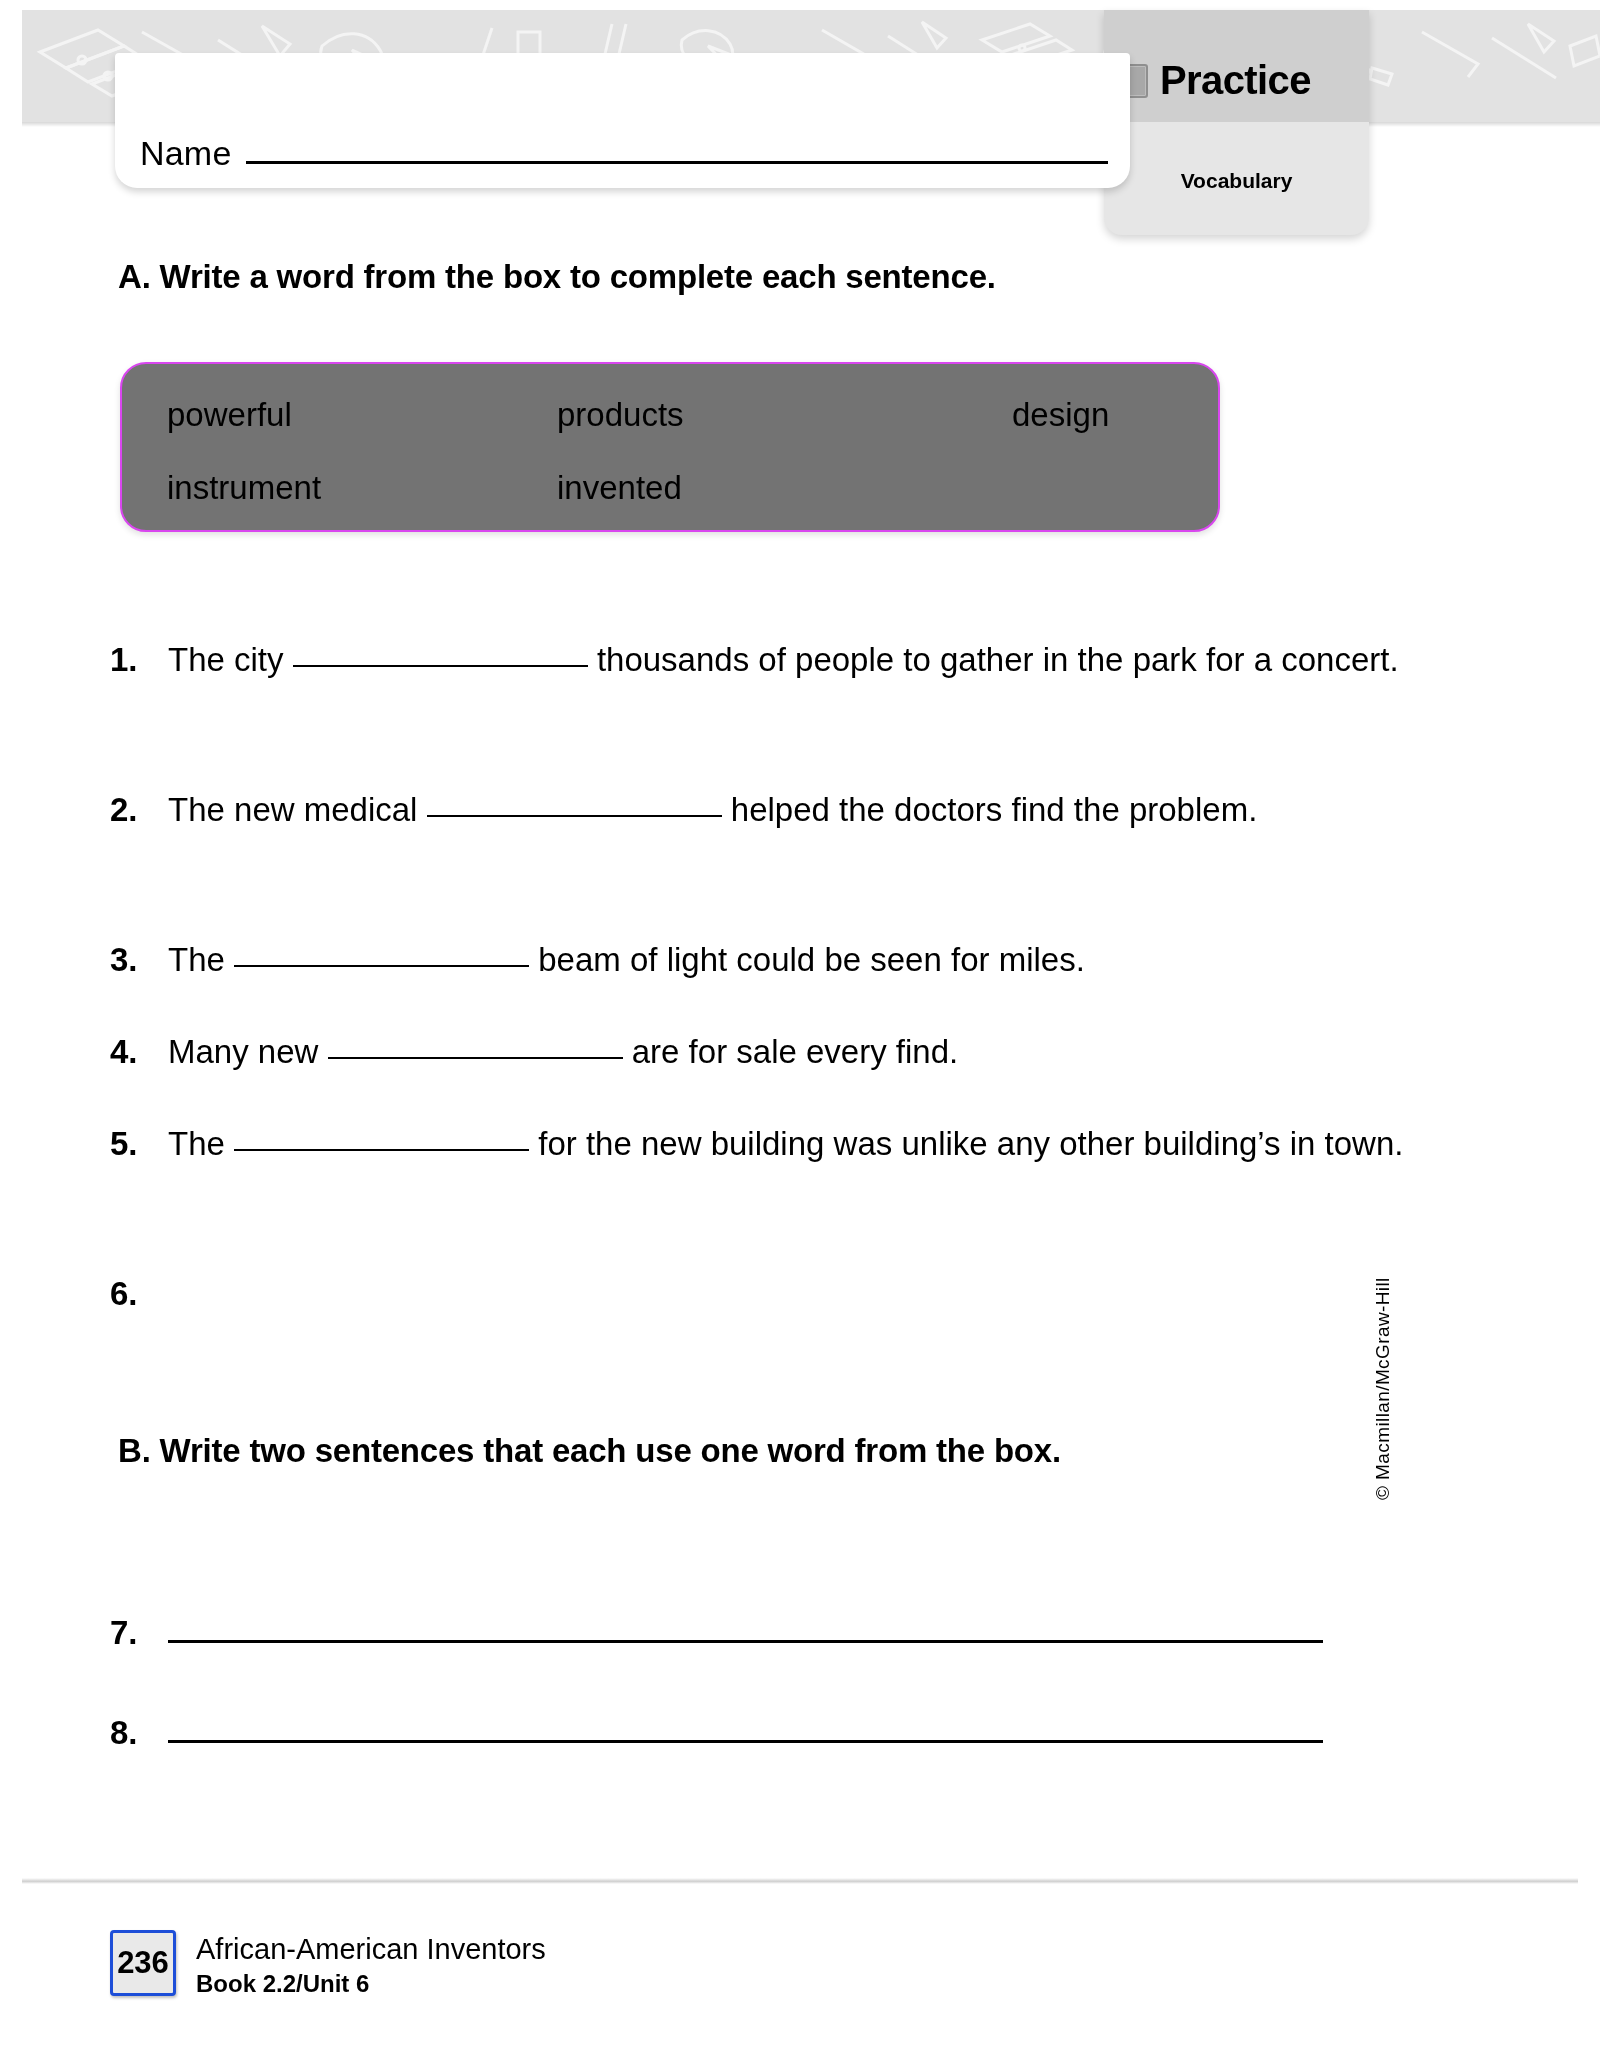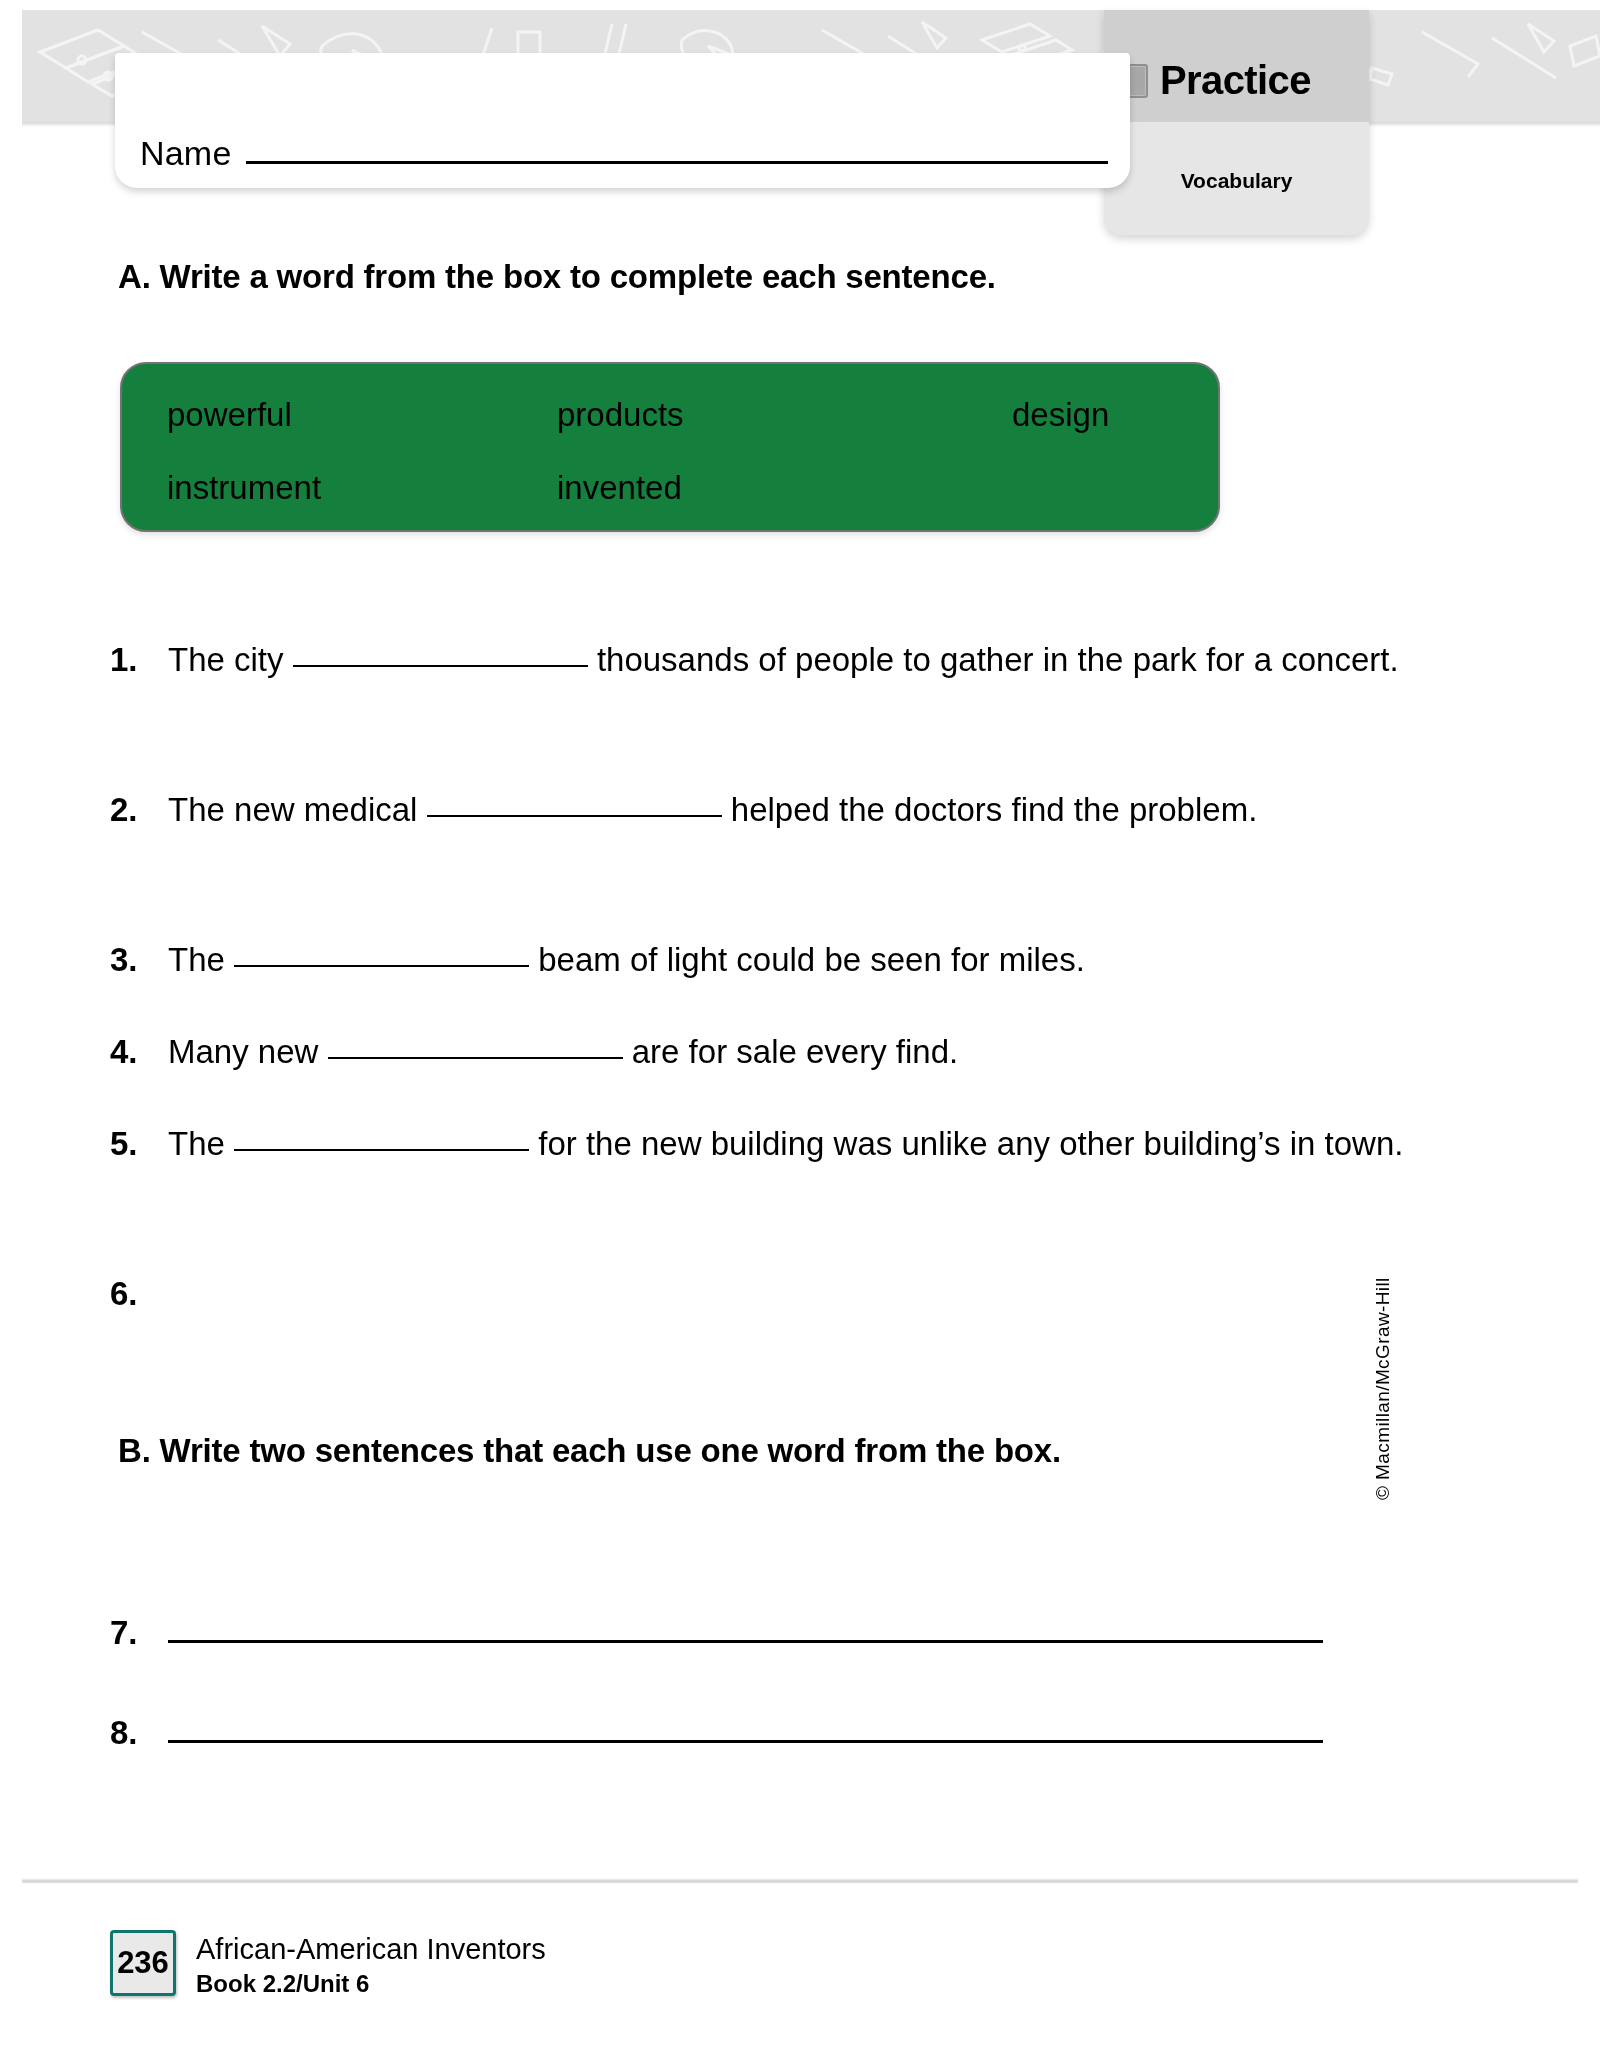--- a/index.html
+++ b/index.html
@@ -71,21 +71,21 @@
   .content { position:absolute; left:0; top:0; width:1600px; }
 
   .directive {
     position:absolute; font-size:33px; font-weight:bold; letter-spacing:-.2px;
   }
   .directive .dlabel { display:inline-block; }
 
   
   .word-box {
     position:absolute; left:120px; top:362px; width:1100px; height:170px;
-    border:2px solid #737373; border-radius:26px; background:#15803d;
+    border:2px solid #d946ef; border-radius:26px; background:#737373;
     box-shadow:0 3px 6px rgba(0,0,0,0.12);
   }
   .word-grid {
     position:absolute; inset:0;
     padding:34px 45px 0 45px;
     display:grid;
     grid-template-columns:390px 455px auto;
     grid-auto-rows:73px;
     font-size:33px;
   }
@@ -121,21 +121,21 @@
   }
 
   
   .footer-rule {
     position:absolute; left:22px; top:1878px; width:1556px; height:6px;
     background:linear-gradient(#ffffff,#d9d9d9 45%,#cfcfcf 55%,#ffffff);
   }
   .footer { position:absolute; left:110px; top:1930px; display:flex; align-items:flex-start; gap:20px; }
   .page-badge {
     width:66px; height:66px; background:#e9e9e9;
-    border:3px solid #0f766e; border-radius:4px;
+    border:3px solid #1d4ed8; border-radius:4px;
     display:flex; align-items:center; justify-content:center;
     font-size:31px; font-weight:bold;
     box-shadow:1px 2px 3px rgba(0,0,0,0.25);
   }
   .footer-text { padding-top:2px; }
   .footer-title { font-size:29px; line-height:1.18; }
   .footer-sub { font-size:24px; font-weight:bold; line-height:1.3; margin-top:2px; }
 </style>
 </head>
 <body>

